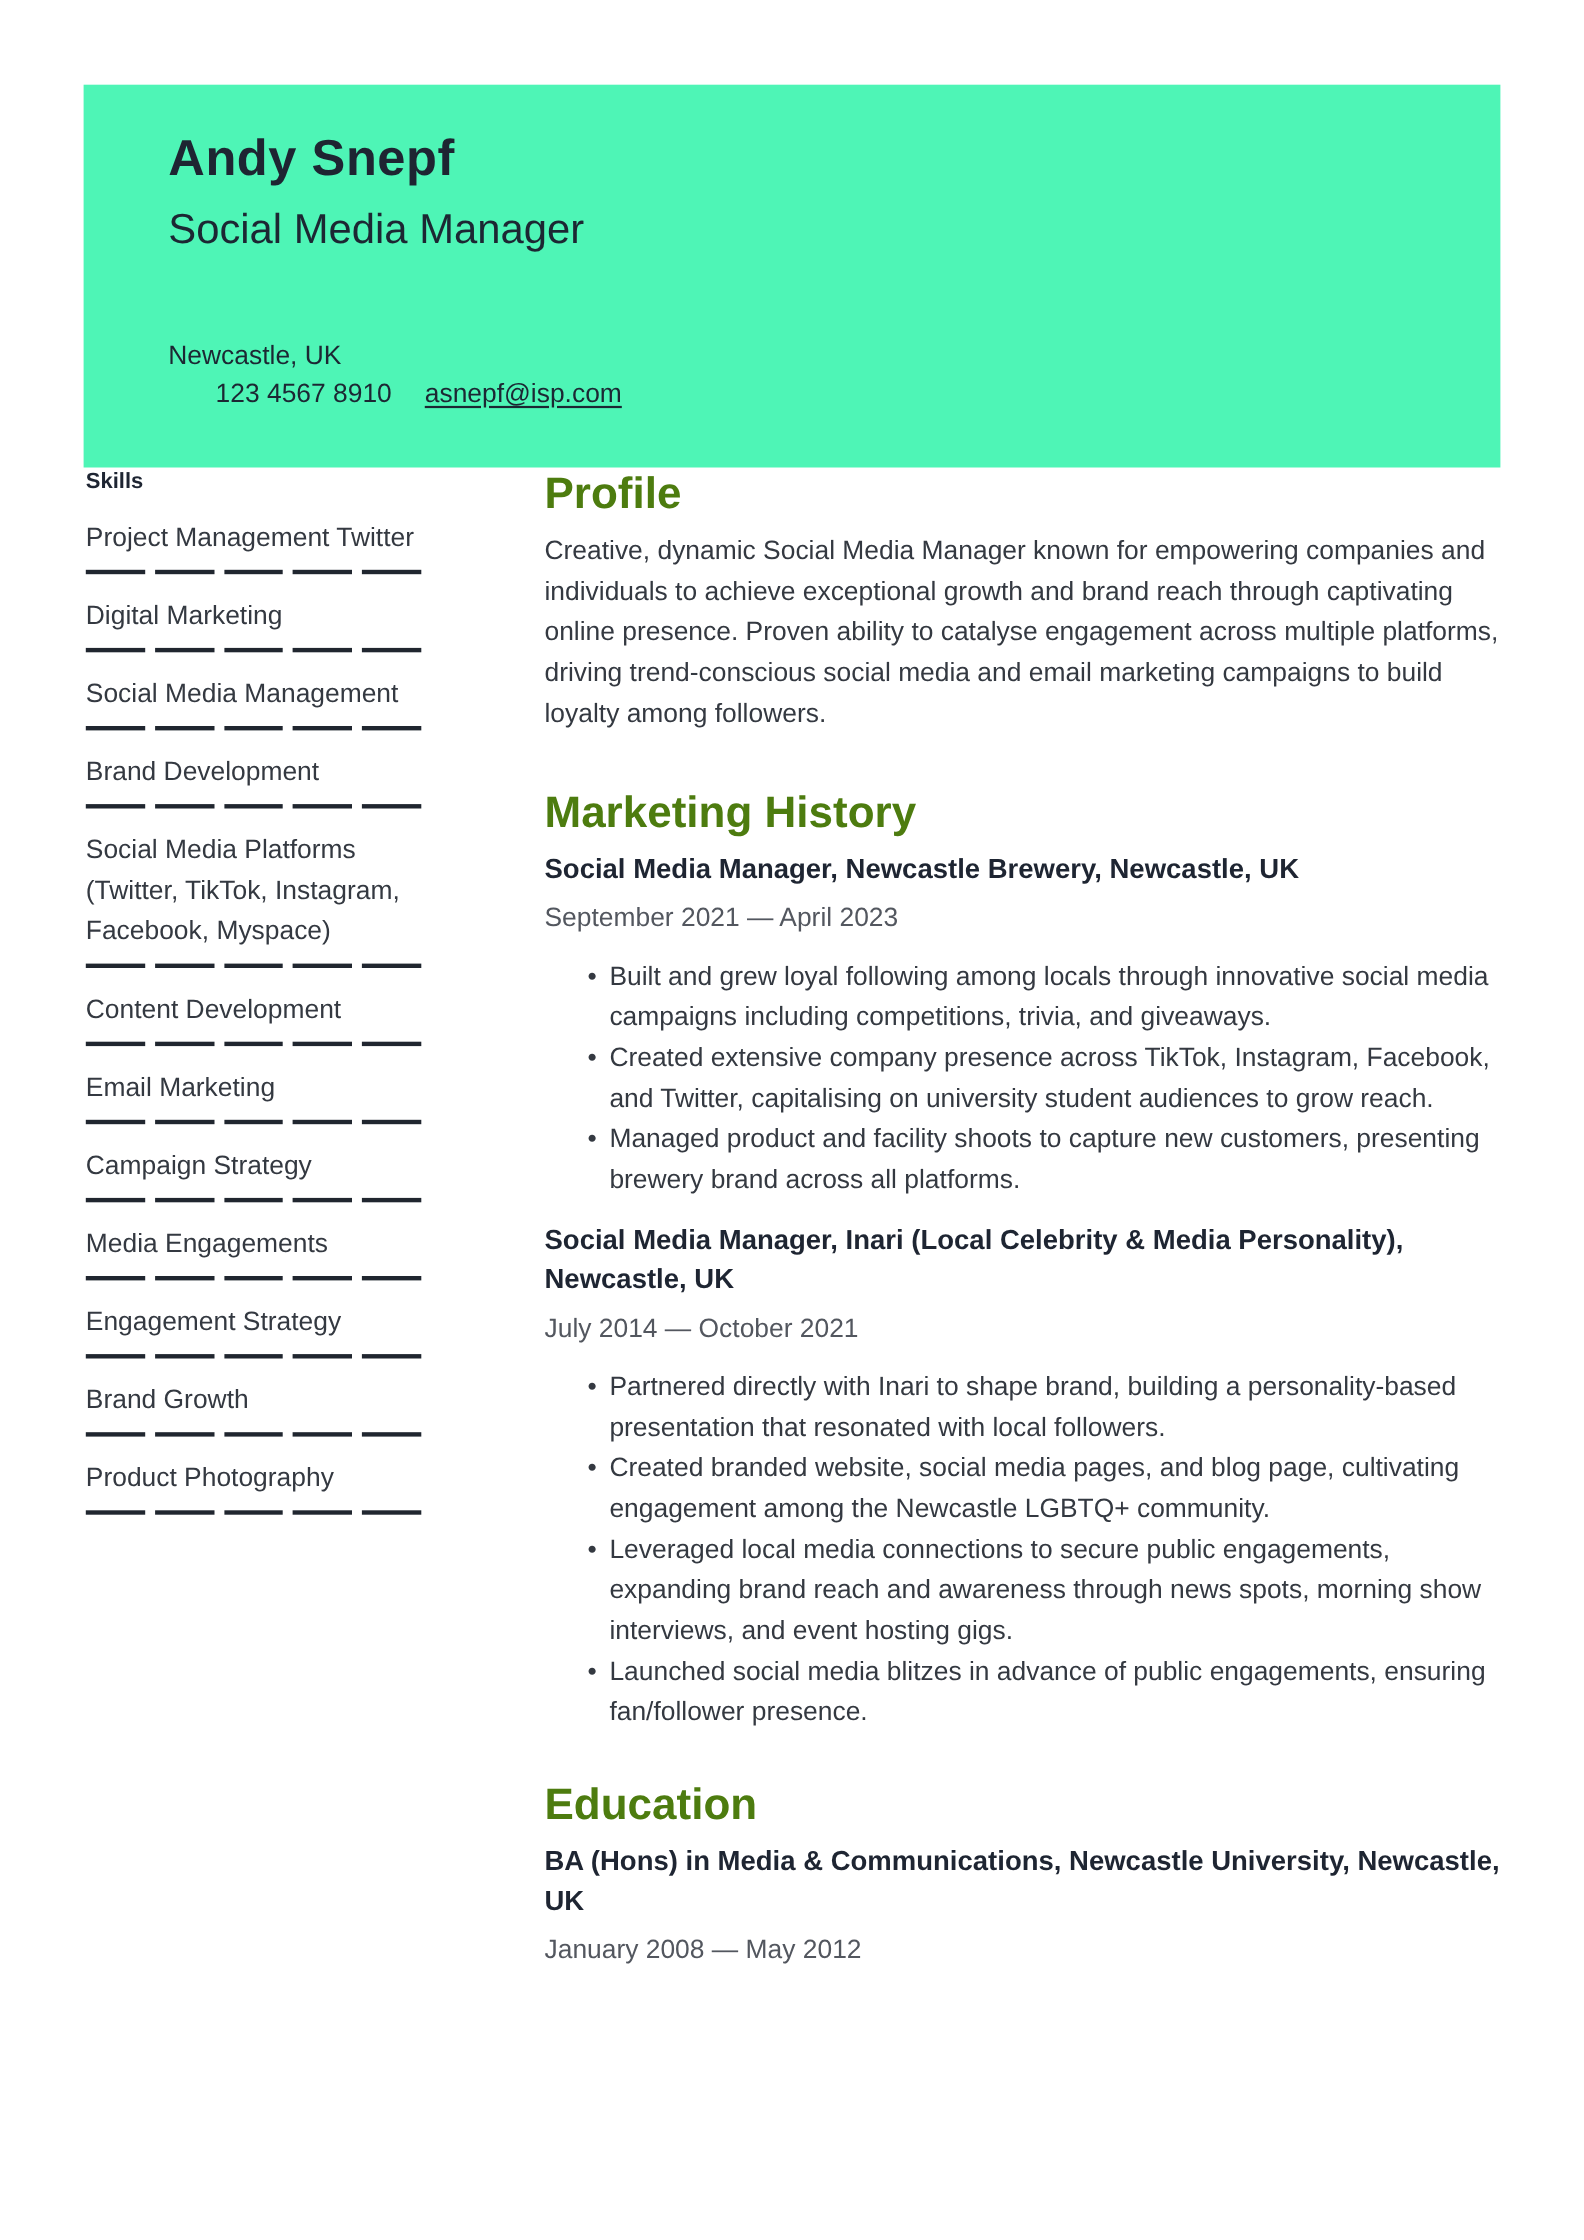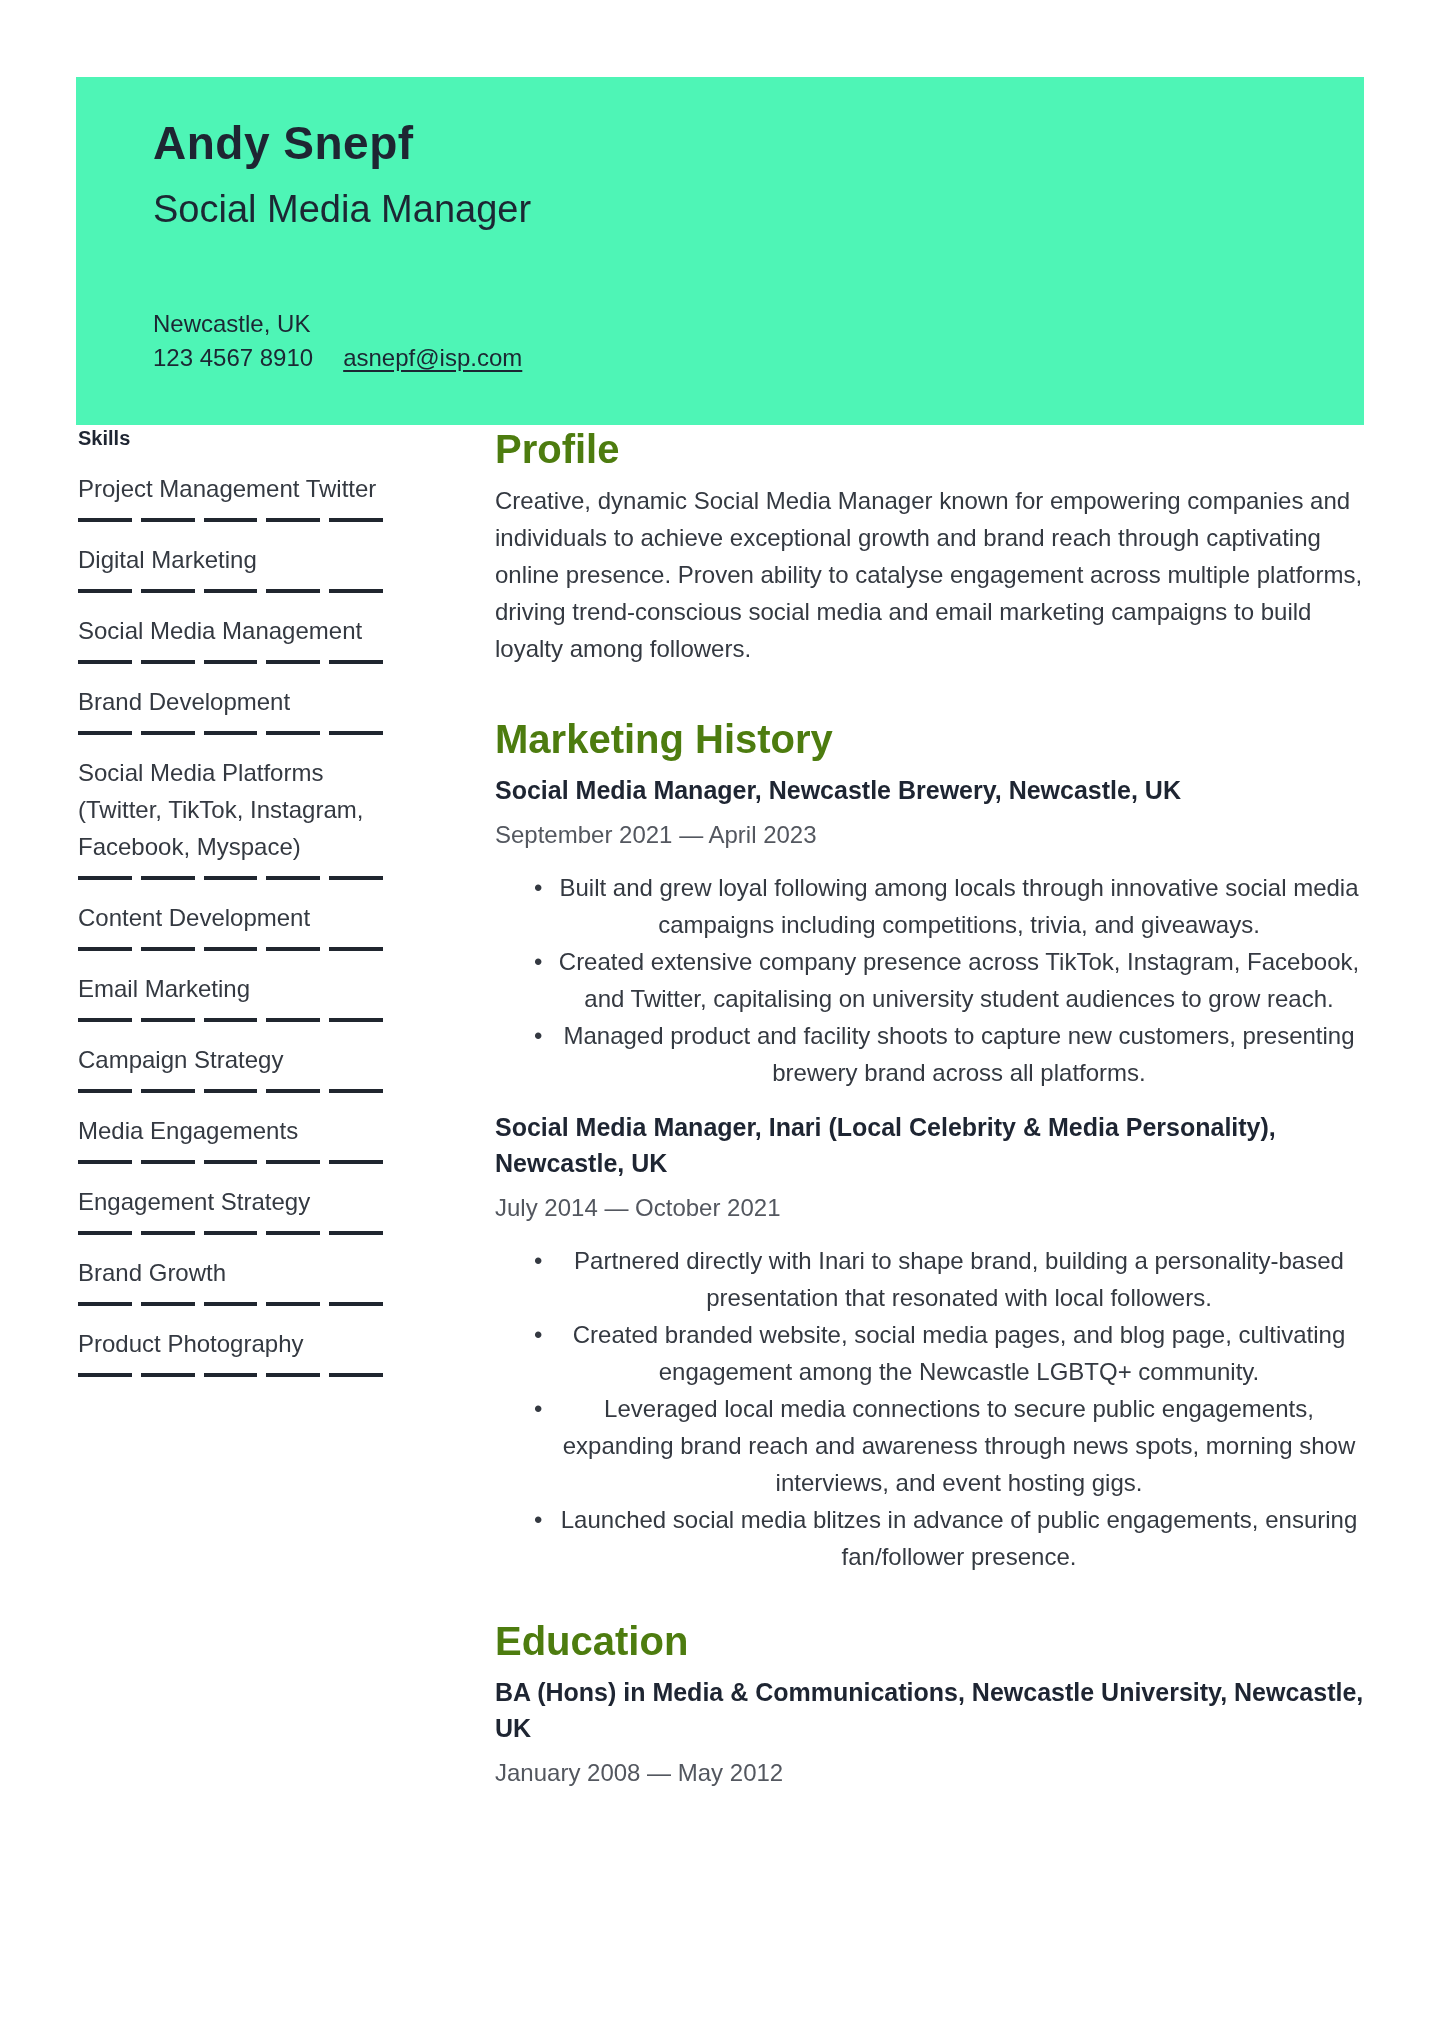--- a/index.html
+++ b/index.html
@@ -37,21 +37,21 @@
     font-weight: normal;
     color: #1c2733;
     margin: 14px 0 0 0;
   }
   .contact {
     margin-top: 74px;
     font-size: 24px;
     line-height: 34px;
     color: #1c2733;
   }
-  .contact-row2 { display: flex; align-items: flex-end; }
+  .contact-row2 { display: flex; align-items: flex-end; margin-left: 43px; }
   .phone { margin-right: 30px; }
   .email {
     color: #1c2733;
     text-decoration: underline;
     text-underline-offset: 4px;
   }
 
   
   .columns {
     position: absolute;
@@ -106,21 +106,20 @@
   .job-dates {
     font-size: 24px;
     line-height: 34px;
     color: #53575f;
     margin: 10px 0 0 0;
   }
   .bullets {
     list-style: none;
     margin: 17px 0 0 0;
     padding: 0;
-    text-align: center;
   }
   .bullets li {
     position: relative;
     padding-left: 59px;
     font-size: 24px;
     line-height: 37px;
     color: #343941;
   }
   .bullets li::before {
     content: "\2022";

